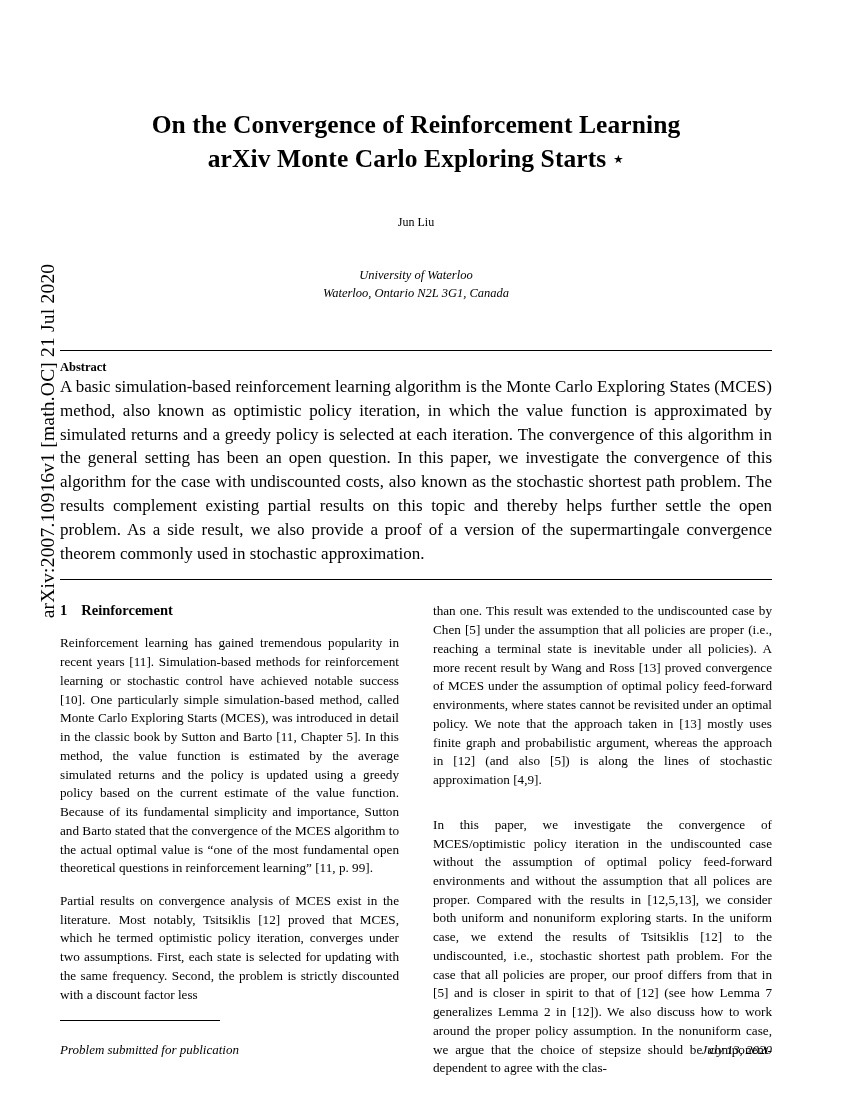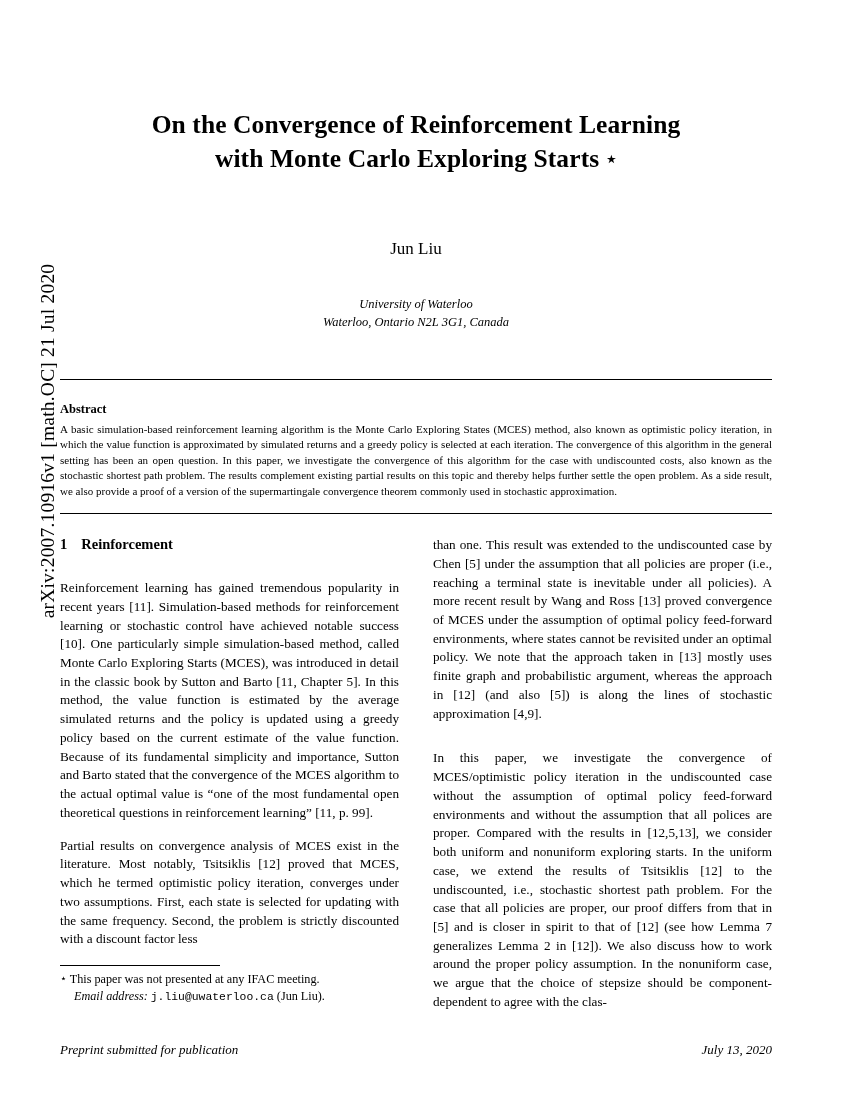--- a/index.html
+++ b/index.html
@@ -42,45 +42,44 @@
     margin-top: 108px;
     text-align: center;
     font-family: "Liberation Serif", serif;
     font-size: 25.5px;
     font-weight: bold;
     line-height: 1.35;
     letter-spacing: 0.1px;
   }
   .title .star { font-size: 18px; vertical-align: 2px; }
   .author {
-    margin-top: 62px;
+    margin-top: 38px;
     text-align: center;
-    font-size: 17px;
+    font-size: 12px;
   }
   .affil {
     margin-top: 36px;
     text-align: center;
     font-style: italic;
     font-size: 12.5px;
     line-height: 1.45;
   }
   .rule {
     border: 0;
     border-top: 0.8px solid #000;
     margin: 0;
   }
   .rule-abs-top { margin-top: 48px; }
   .abstract-head {
-    margin-top: 22px;
+    margin-top: 9px;
     font-size: 12.5px;
     font-weight: bold;
   }
   .abstract-body {
-    margin-top: 5px;
-    font-size: 11px;
+    font-size: 17px;
     line-height: 1.40;
     text-align: justify;
   }
   .keywords {
     margin-top: 15px;
     font-size: 11.6px;
     line-height: 1.40;
     text-align: justify;
   }
   .keywords .kw-label { font-style: italic; }
@@ -101,21 +100,21 @@
     display: flex;
     gap: 14px;
   }
   .para {
     font-size: 13.2px;
     line-height: 1.42;
     text-align: justify;
     text-justify: inter-word;
     margin-top: 14px;
   }
-  .para.first { margin-top: 26px; }
+  .para.first { margin-top: 15px; }
   .footnote-rule {
     border: 0;
     border-top: 0.8px solid #000;
     width: 160px;
     margin: 16px 0 0 0;
   }
   .footnote {
     font-size: 12.2px;
     line-height: 1.42;
     margin-top: 5px;
@@ -141,21 +140,21 @@
 
 <div class="page">
 
   <div class="arxiv-stamp">arXiv:2007.10916v1  [math.OC]  21 Jul 2020</div>
 
   <div class="content">
 
     <div class="title">
       <div>On the Convergence of Reinforcement Learning</div>
       <div>
-        <span>with Monte Carlo Exploring Starts</span>
+        <span>arXiv Monte Carlo Exploring Starts</span>
         <span class="star">⋆</span>
       </div>
     </div>
 
     <div class="author">Jun Liu</div>
 
     <div class="affil">
       <div>University of Waterloo</div>
       <div>Waterloo, Ontario N2L 3G1, Canada</div>
     </div>
@@ -172,36 +171,28 @@
 
       <div class="col">
         <div class="section-head">
           <span>1</span>
           <span>Reinforcement</span>
         </div>
         <div class="para first">Reinforcement learning has gained tremendous popularity in recent years [11]. Simulation-based methods for reinforcement learning or stochastic control have achieved notable success [10]. One particularly simple simulation-based method, called Monte Carlo Exploring Starts (MCES), was introduced in detail in the classic book by Sutton and Barto [11, Chapter 5]. In this method, the value function is estimated by the average simulated returns and the policy is updated using a greedy policy based on the current estimate of the value function. Because of its fundamental simplicity and importance, Sutton and Barto stated that the convergence of the MCES algorithm to the actual optimal value is “one of the most fundamental open theoretical questions in reinforcement learning” [11, p. 99].</div>
         <div class="para">Partial results on convergence analysis of MCES exist in the literature. Most notably, Tsitsiklis [12] proved that MCES, which he termed optimistic policy iteration, converges under two assumptions. First, each state is selected for updating with the same frequency. Second, the problem is strictly discounted with a discount factor less</div>
 
         <hr class="footnote-rule">
-        <div class="footnote">
-          <span class="fstar">⋆</span>
-          <span>This paper was not presented at any IFAC meeting.</span>
-          <br>
-          <span class="email-label">Email address:</span>
-          <span class="mono">j.liu@uwaterloo.ca</span>
-          <span>(Jun Liu).</span>
-        </div>
       </div>
 
       <div class="col">
         <div class="para" style="margin-top:0">than one. This result was extended to the undiscounted case by Chen [5] under the assumption that all policies are proper (i.e., reaching a terminal state is inevitable under all policies). A more recent result by Wang and Ross [13] proved convergence of MCES under the assumption of optimal policy feed-forward environments, where states cannot be revisited under an optimal policy. We note that the approach taken in [13] mostly uses finite graph and probabilistic argument, whereas the approach in [12] (and also [5]) is along the lines of stochastic approximation [4,9].</div>
         <div class="para" style="margin-top:26px">In this paper, we investigate the convergence of MCES/optimistic policy iteration in the undiscounted case without the assumption of optimal policy feed-forward environments and without the assumption that all polices are proper. Compared with the results in [12,5,13], we consider both uniform and nonuniform exploring starts. In the uniform case, we extend the results of Tsitsiklis [12] to the undiscounted, i.e., stochastic shortest path problem. For the case that all policies are proper, our proof differs from that in [5] and is closer in spirit to that of [12] (see how Lemma 7 generalizes Lemma 2 in [12]). We also discuss how to work around the proper policy assumption. In the nonuniform case, we argue that the choice of stepsize should be component-dependent to agree with the clas-</div>
       </div>
 
     </div>
   </div>
 
   <div class="footer">
-    <span>Preprint submitted for publication</span>
+    <span>Problem submitted for publication</span>
     <span>July 13, 2020</span>
   </div>
 
 </div>
 
 </body></html>

